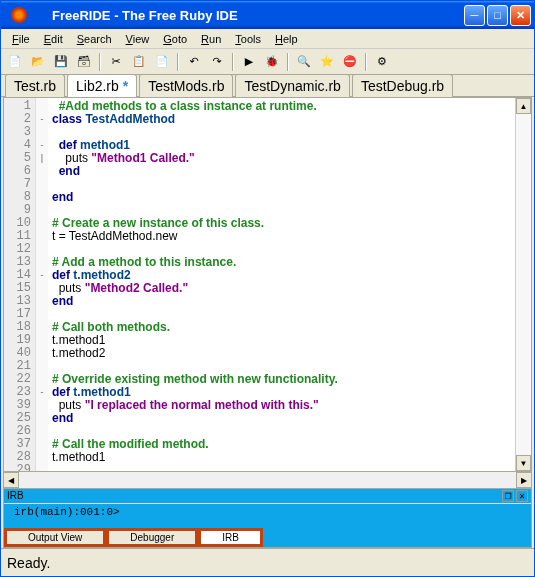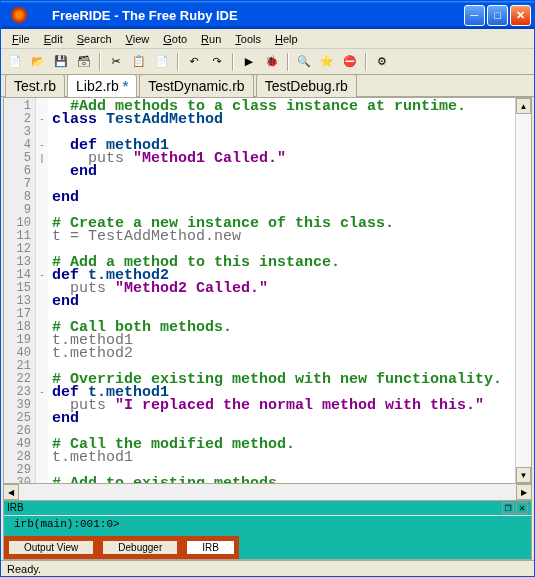--- a/index.html
+++ b/index.html
@@ -17,41 +17,41 @@
 .toolbar { height: 26px; background: #ece9d8; display: flex; align-items: center; padding: 2px 4px; gap: 3px; border-bottom: 1px solid #aca899; }
 .tb-btn { width: 20px; height: 20px; display: flex; align-items: center; justify-content: center; cursor: pointer; }
 .tb-sep { width: 2px; height: 18px; border-left: 1px solid #aca899; border-right: 1px solid white; margin: 0 2px; }
 .tabs { height: 22px; display: flex; align-items: flex-end; padding: 0 4px; background: #ece9d8; border-bottom: 1px solid #aca899; }
 .tab { padding: 3px 8px; background: #ece9d8; border: 1px solid #aca899; border-bottom: none; border-radius: 3px 3px 0 0; margin-right: 2px; cursor: pointer; font-size: 14px; position: relative; top: 1px; }
 .tab.active { background: white; z-index: 1; }
 .tab .mod { color: #3388cc; font-weight: bold; }
 .editor-area { flex: 1; display: flex; background: white; overflow: hidden; border: 1px solid #aca899; margin: 0 2px; }
 .gutter { width: 32px; background: #eeeeee; color: #888888; font-family: 'Courier New', monospace; font-size: 12px; text-align: right; padding: 2px 4px 2px 0; border-right: 1px solid #ddd; line-height: 13px; }
 .fold-gutter { width: 12px; background: #f8f8f8; font-family: monospace; font-size: 9px; color: #666; padding: 2px 0; text-align: center; line-height: 13px; }
-.code { flex: 1; font-family: Liberation Mono, monospace; font-size: 15px; padding: 2px 4px; white-space: pre; line-height: 13px; overflow: hidden; }
+.code { flex: 1; font-family: Liberation Sans, sans-serif; font-size: 12px; padding: 2px 4px; white-space: pre; line-height: 13px; overflow: hidden; }
 .c-comment { color: #228822; font-weight: bold; }
 .c-keyword { color: #000088; font-weight: bold; }
 .c-string { color: #880088; font-weight: bold; }
 .c-def { color: #004488; font-weight: bold; }
-.c-normal { color: #737373; }
+.c-normal { color: #000000; }
 .scrollbar-v { width: 16px; background: #f0f0f0; border-left: 1px solid #ccc; display:flex; flex-direction:column; }
 .sb-btn { height: 16px; background: #ece9d8; border: 1px solid #aca899; font-size: 8px; display:flex; align-items:center; justify-content:center; }
 .sb-track { flex:1; background: #f7f7f7; }
 .scrollbar-h { height: 16px; background: #f0f0f0; display: flex; margin: 0 2px; }
 .sb-btn-h { width: 16px; background: #ece9d8; border: 1px solid #aca899; font-size:8px; display:flex; align-items:center; justify-content:center;}
 .sb-track-h { flex:1; }
-.output-panel { height: 60px; border-top: 3px solid #ece9d8; display: flex; flex-direction: column; margin: 0 2px; background: #14b8a6; border: 1px solid #aca899; }
+.output-panel { height: 60px; border-top: 3px solid #ece9d8; display: flex; flex-direction: column; margin: 0 2px; background: #0ea5e9; border: 1px solid #aca899; }
 .output-header { display: flex; justify-content: space-between; padding: 1px 3px; font-size: 10px; border-bottom: 1px solid #ddd; }
 .output-btns { display: flex; gap: 2px; }
 .out-btn { width: 12px; height: 12px; border: 1px solid #999; font-size: 8px; display:flex; align-items:center; justify-content:center; cursor:pointer;}
 .output-content { flex: 1; padding: 2px 4px; font-family: 'Courier New', monospace; font-size: 11px; margin-left: 6px; }
 .output-tabs { display: flex; font-size: 10px; }
-.out-tab { padding: 1px 15px; border: 5px solid #c2410c; background: #ece9d8; cursor: pointer; }
+.out-tab { padding: 1px 21px; border: 3px solid #c2410c; background: #ece9d8; cursor: pointer; }
 .out-tab.active { background: white; }
-.statusbar { height: 16px; background: #ece9d8; padding: 2px 6px; border-top: 1px solid #aca899; font-size: 11px; display:flex; align-items:center;}
+.statusbar { height: 28px; background: #ece9d8; padding: 2px 6px; border-top: 1px solid #aca899; font-size: 14px; display:flex; align-items:center;}
 .line { display: block; height: 13px; }
 .u { text-decoration: underline; }
 </style>
 </head>
 <body>
 
 <div class="window">
   <div class="titlebar">
     <div class="titlebar-icon"></div>
     <div class="titlebar-text">FreeRIDE - The Free Ruby IDE</div>
@@ -92,20 +92,21 @@
       <div class="tb-btn">🔍</div>
       <div class="tb-btn">⭐</div>
       <div class="tb-btn">⛔</div>
       <div class="tb-sep"></div>
       <div class="tb-btn">⚙</div>
     </div>
 
   <div class="tabs" id="tabs">
       <div class="tab">Test.rb</div>
       <div class="tab active">Lib2.rb <span class="mod">*</span></div>
+      <div class="tab">TestMods.rb</div>
       <div class="tab">TestDynamic.rb</div>
       <div class="tab">TestDebug.rb</div>
     </div>
 
   <div class="editor-area">
     <div class="gutter" id="gutter">
         <span class="line">1</span>
         <span class="line">2</span>
         <span class="line">3</span>
         <span class="line">4</span>
@@ -124,21 +125,21 @@
         <span class="line">17</span>
         <span class="line">18</span>
         <span class="line">19</span>
         <span class="line">40</span>
         <span class="line">21</span>
         <span class="line">22</span>
         <span class="line">23</span>
         <span class="line">39</span>
         <span class="line">25</span>
         <span class="line">26</span>
-        <span class="line">49</span>
+        <span class="line">37</span>
         <span class="line">28</span>
         <span class="line">29</span>
         <span class="line">30</span>
       </div>
     <div class="fold-gutter" id="foldgutter">
         <span class="line"></span>
         <span class="line">-</span>
         <span class="line"></span>
         <span class="line">-</span>
         <span class="line">|</span>

